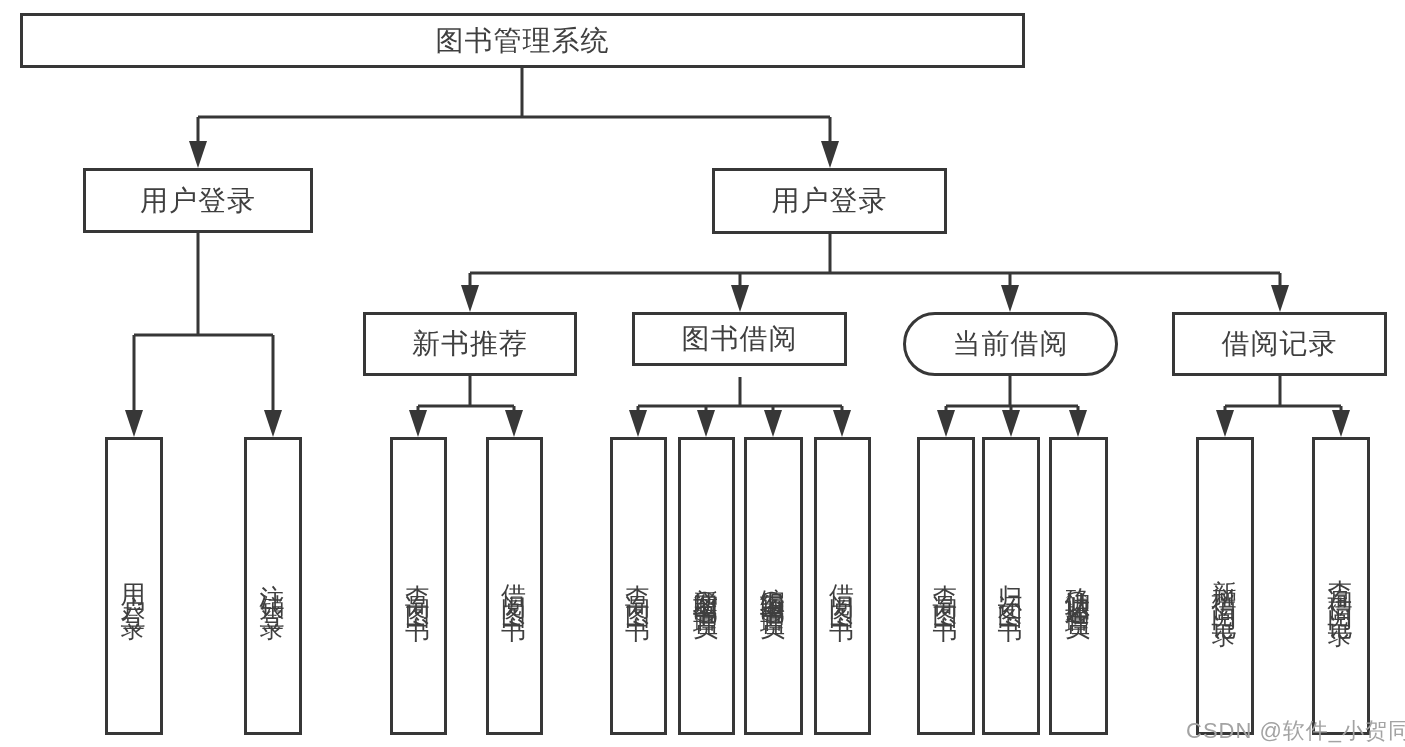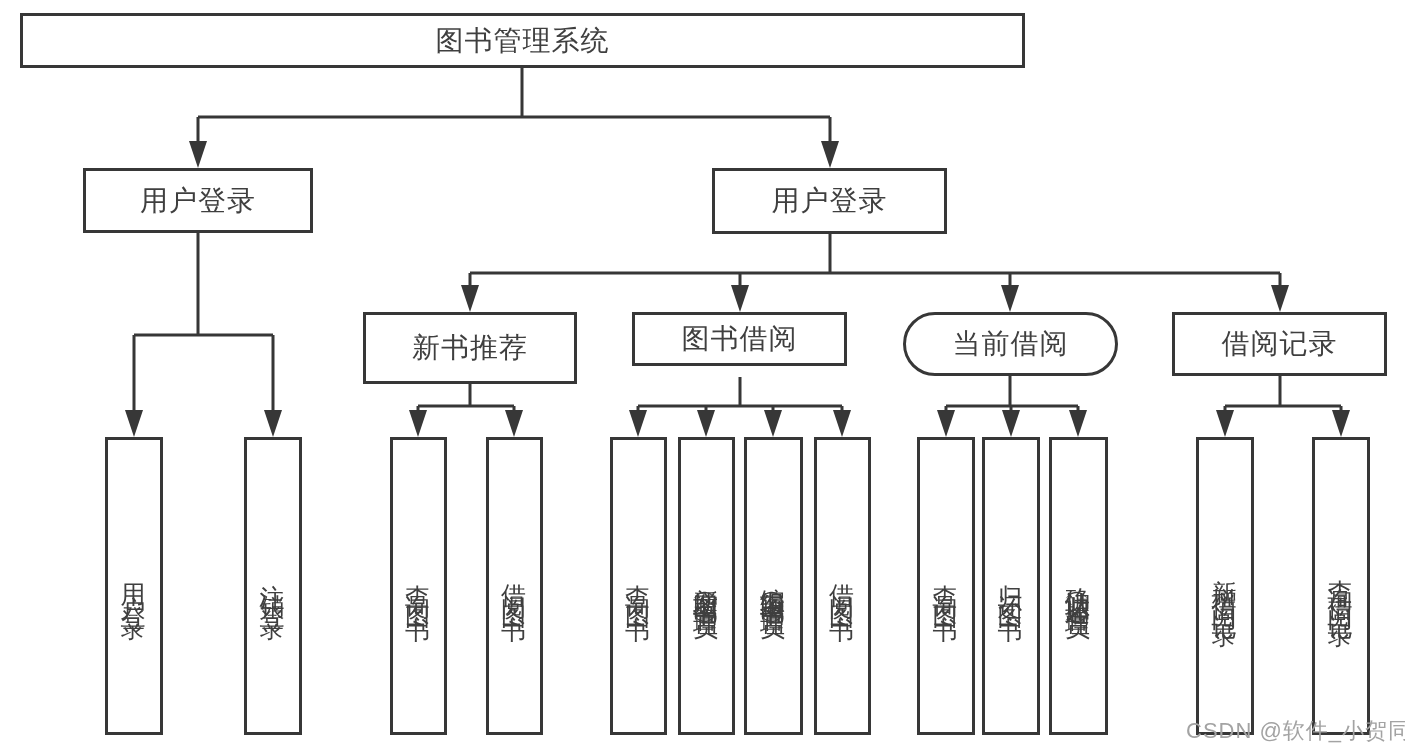--- a/index.html
+++ b/index.html
@@ -30,21 +30,21 @@
     white-space:nowrap;
   }
   .gap-l .v{letter-spacing:11px;}
   .gap-m .v{letter-spacing:9px;}
   .gap-s .v{letter-spacing:4px;}
 
   
   #n-root{left:20px;top:13px;width:1005px;height:55px;}
   #n-login{left:83px;top:168px;width:230px;height:65px;}
   #n-mgmt{left:712px;top:168px;width:235px;height:66px;}
-  #n-l3a{left:363px;top:312px;width:214px;height:72px;}
+  #n-l3a{left:363px;top:312px;width:214px;height:64px;}
   #n-l3b{left:632px;top:312px;width:215px;height:54px;}
   #n-l3c{left:903px;top:312px;width:215px;height:64px;border-radius:32px;}
   #n-l3d{left:1172px;top:312px;width:215px;height:64px;}
 
   #lf1{left:105px;top:437px;width:58px;height:298px;}
   #lf2{left:244px;top:437px;width:58px;height:298px;}
   #lf3{left:390px;top:437px;width:57px;height:298px;}
   #lf4{left:486px;top:437px;width:57px;height:298px;}
   #lf5{left:610px;top:437px;width:57px;height:298px;}
   #lf6{left:678px;top:437px;width:57px;height:298px;}

